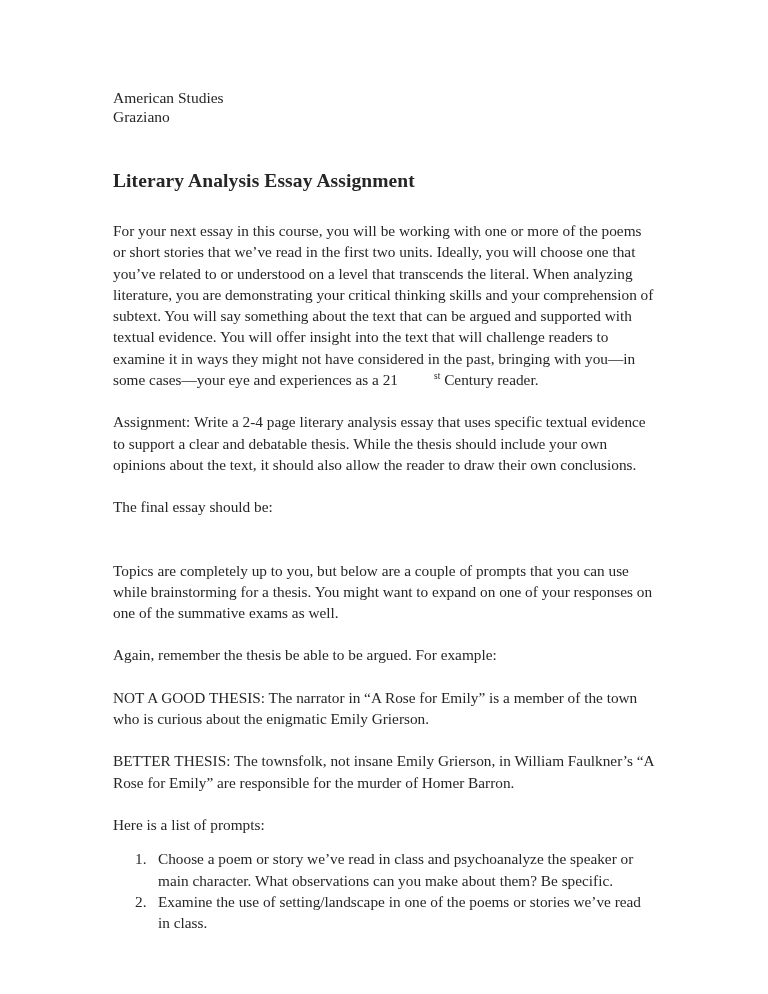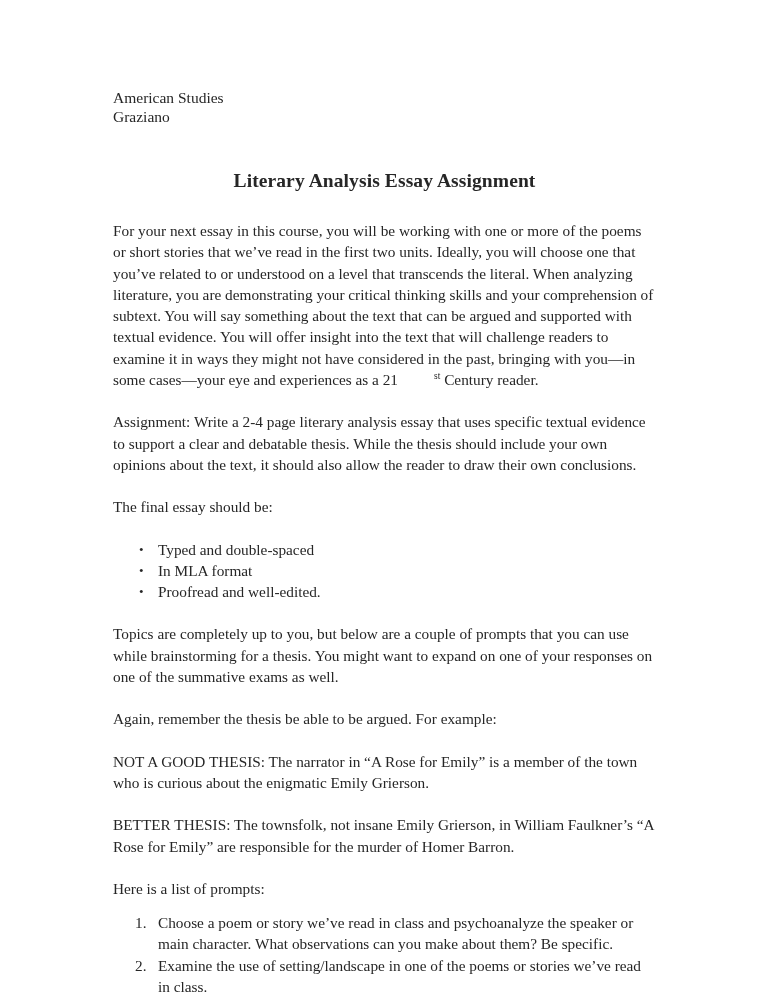--- a/index.html
+++ b/index.html
@@ -29,21 +29,20 @@
   }
   .header-block {
     font-size: 15.5px;
     line-height: 19px;
     margin-bottom: 0;
   }
   .header-line {
     white-space: pre;
   }
   .doc-title {
-    text-align: center;
     font-size: 19.5px;
     font-weight: bold;
     letter-spacing: 0.1px;
     margin-top: 44px;
     margin-bottom: 0;
   }
   p.para {
     font-size: 15.3px;
     line-height: 21.3px;
     margin: 0;
@@ -118,25 +117,20 @@
     <div class="gap"></div>
 
     <p class="para"><span class="bold">Assignment:</span><span> Write a 2-4 page literary analysis essay that uses specific textual evidence to support a clear and debatable thesis. While the thesis should include your own opinions about the text, it should also allow the reader to draw their own conclusions.</span></p>
 
     <div class="gap"></div>
 
     <p class="para">The final essay should be:</p>
 
     <div class="gap"></div>
 
-    <ul class="bullets">
-      <li>Typed and double-spaced</li>
-      <li>In MLA format</li>
-      <li>Proofread and well-edited.</li>
-    </ul>
 
     <div class="gap"></div>
 
     <p class="para">Topics are completely up to you, but below are a couple of prompts that you can use while brainstorming for a thesis. You might want to expand on one of your responses on one of the summative exams as well.</p>
 
     <div class="gap"></div>
 
     <p class="para">Again, remember the thesis be able to be argued. For example:</p>
 
     <div class="gap"></div>

